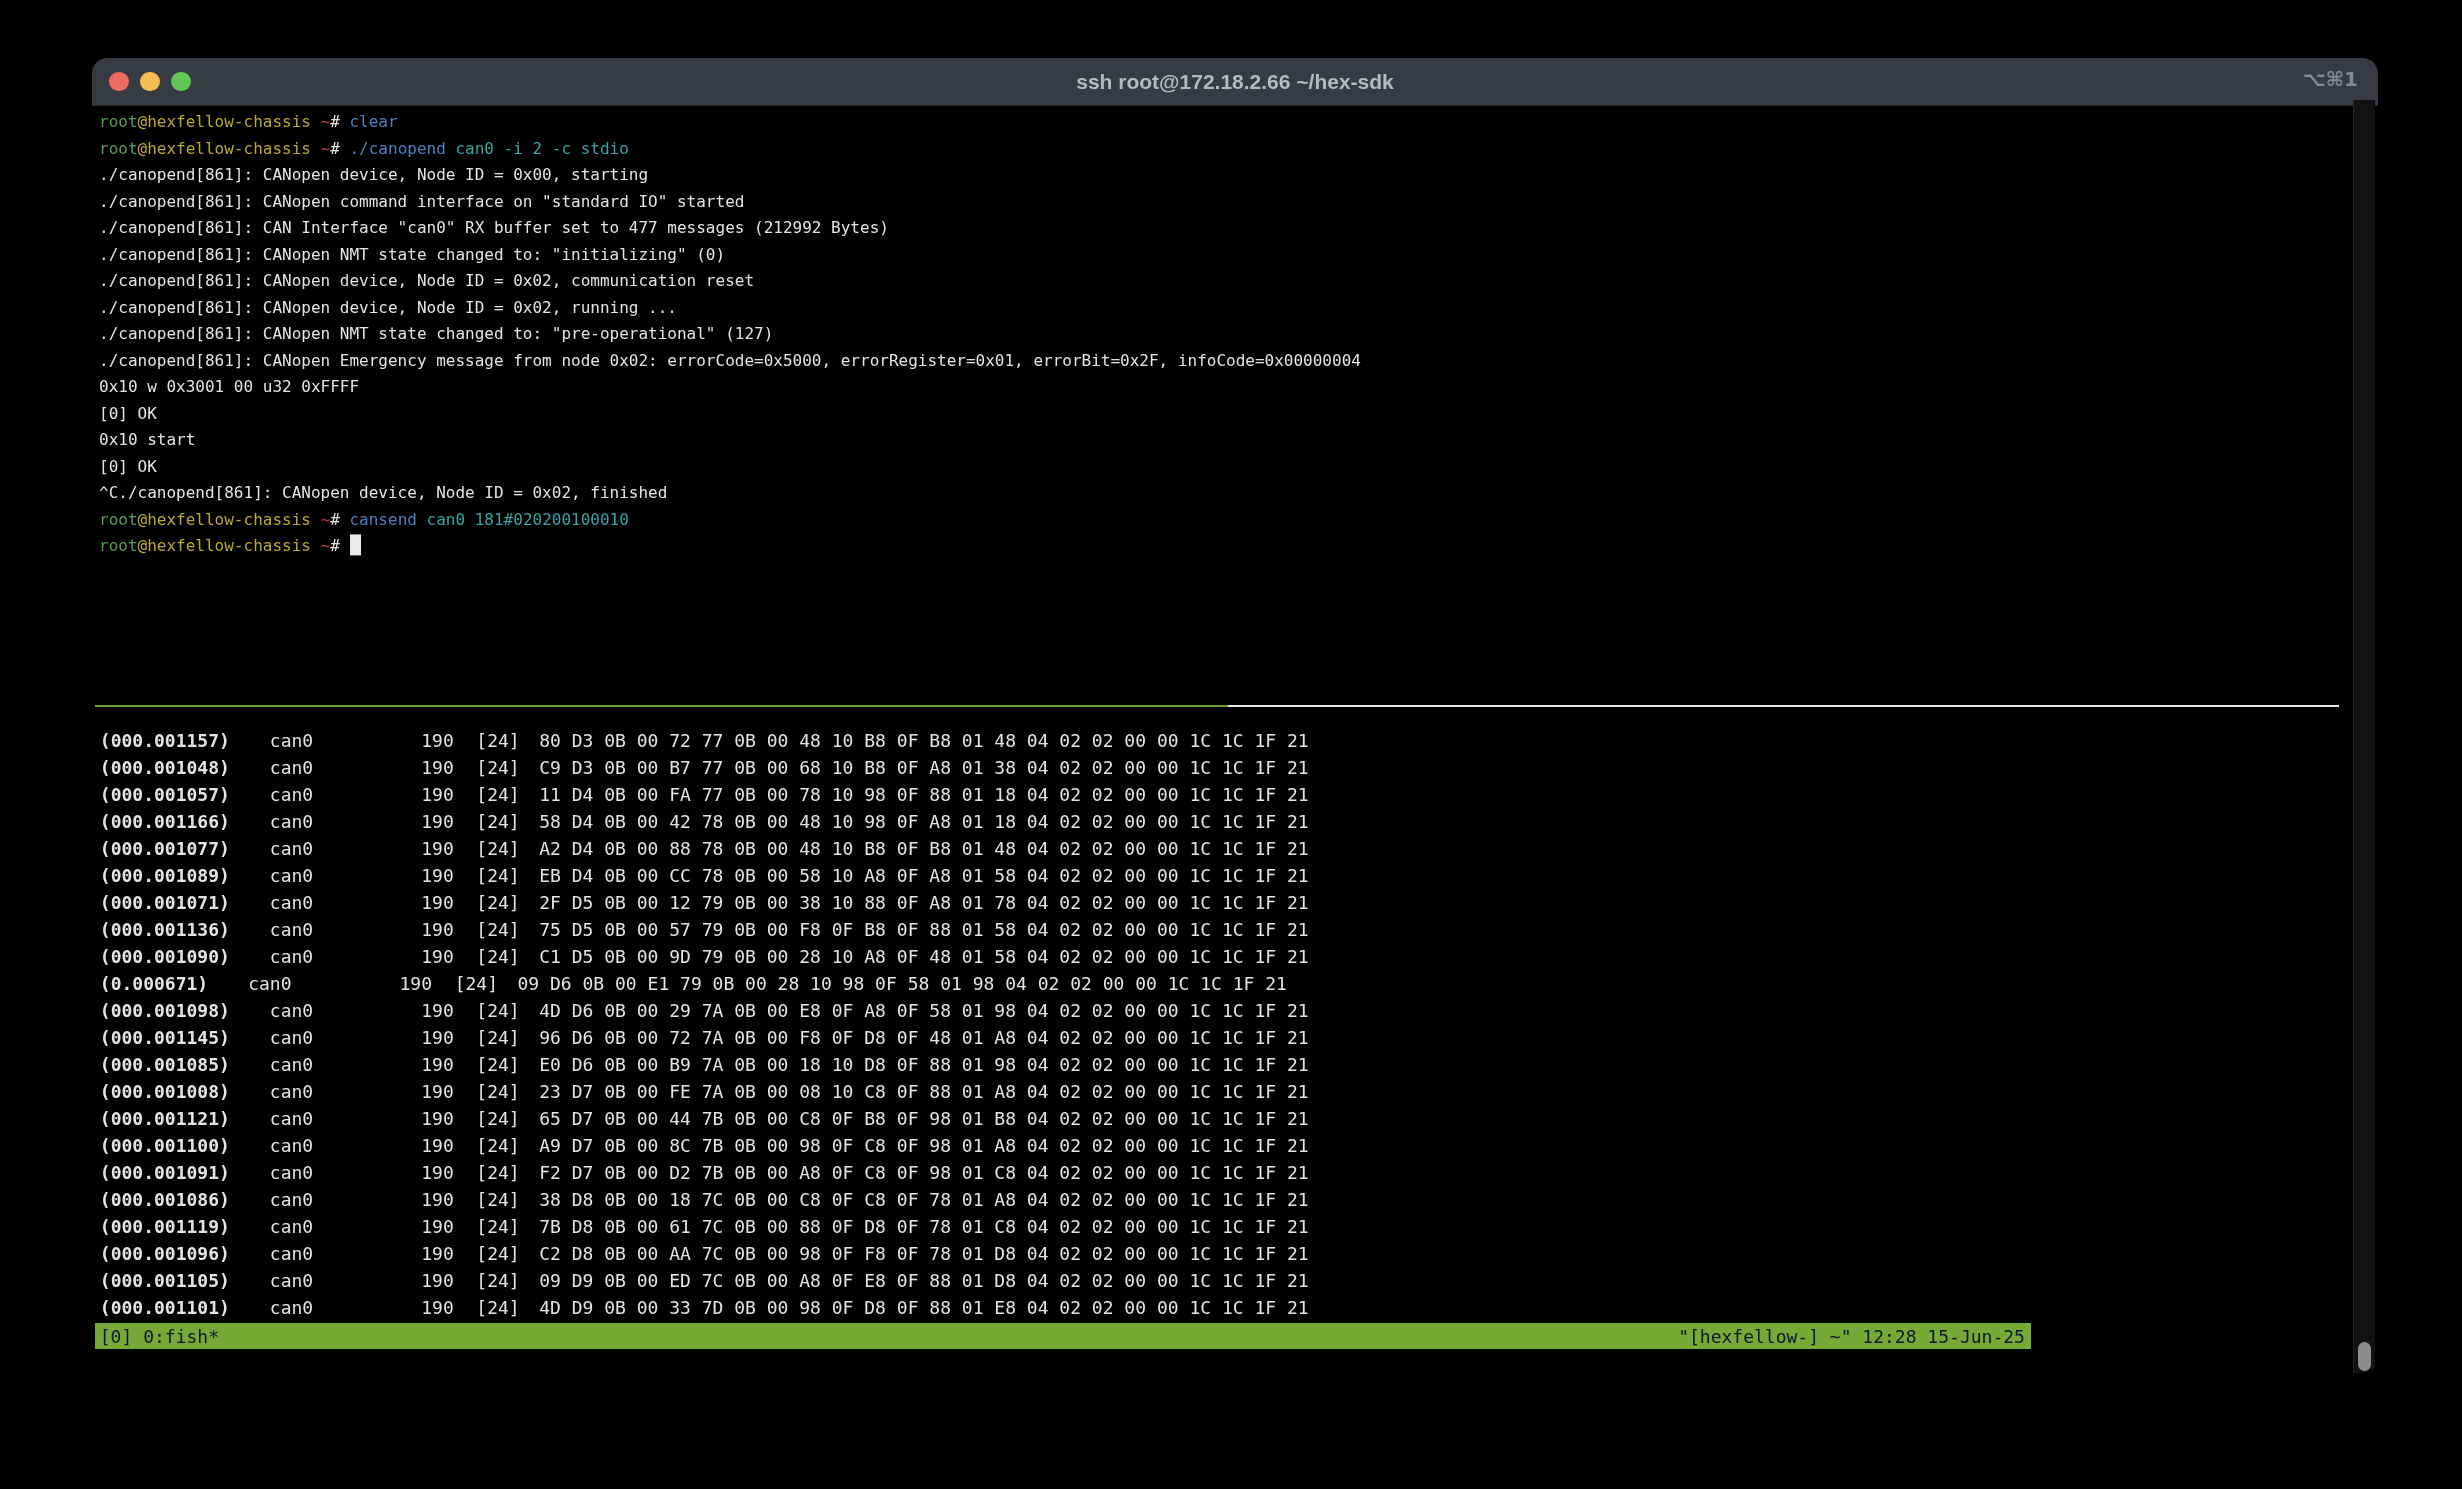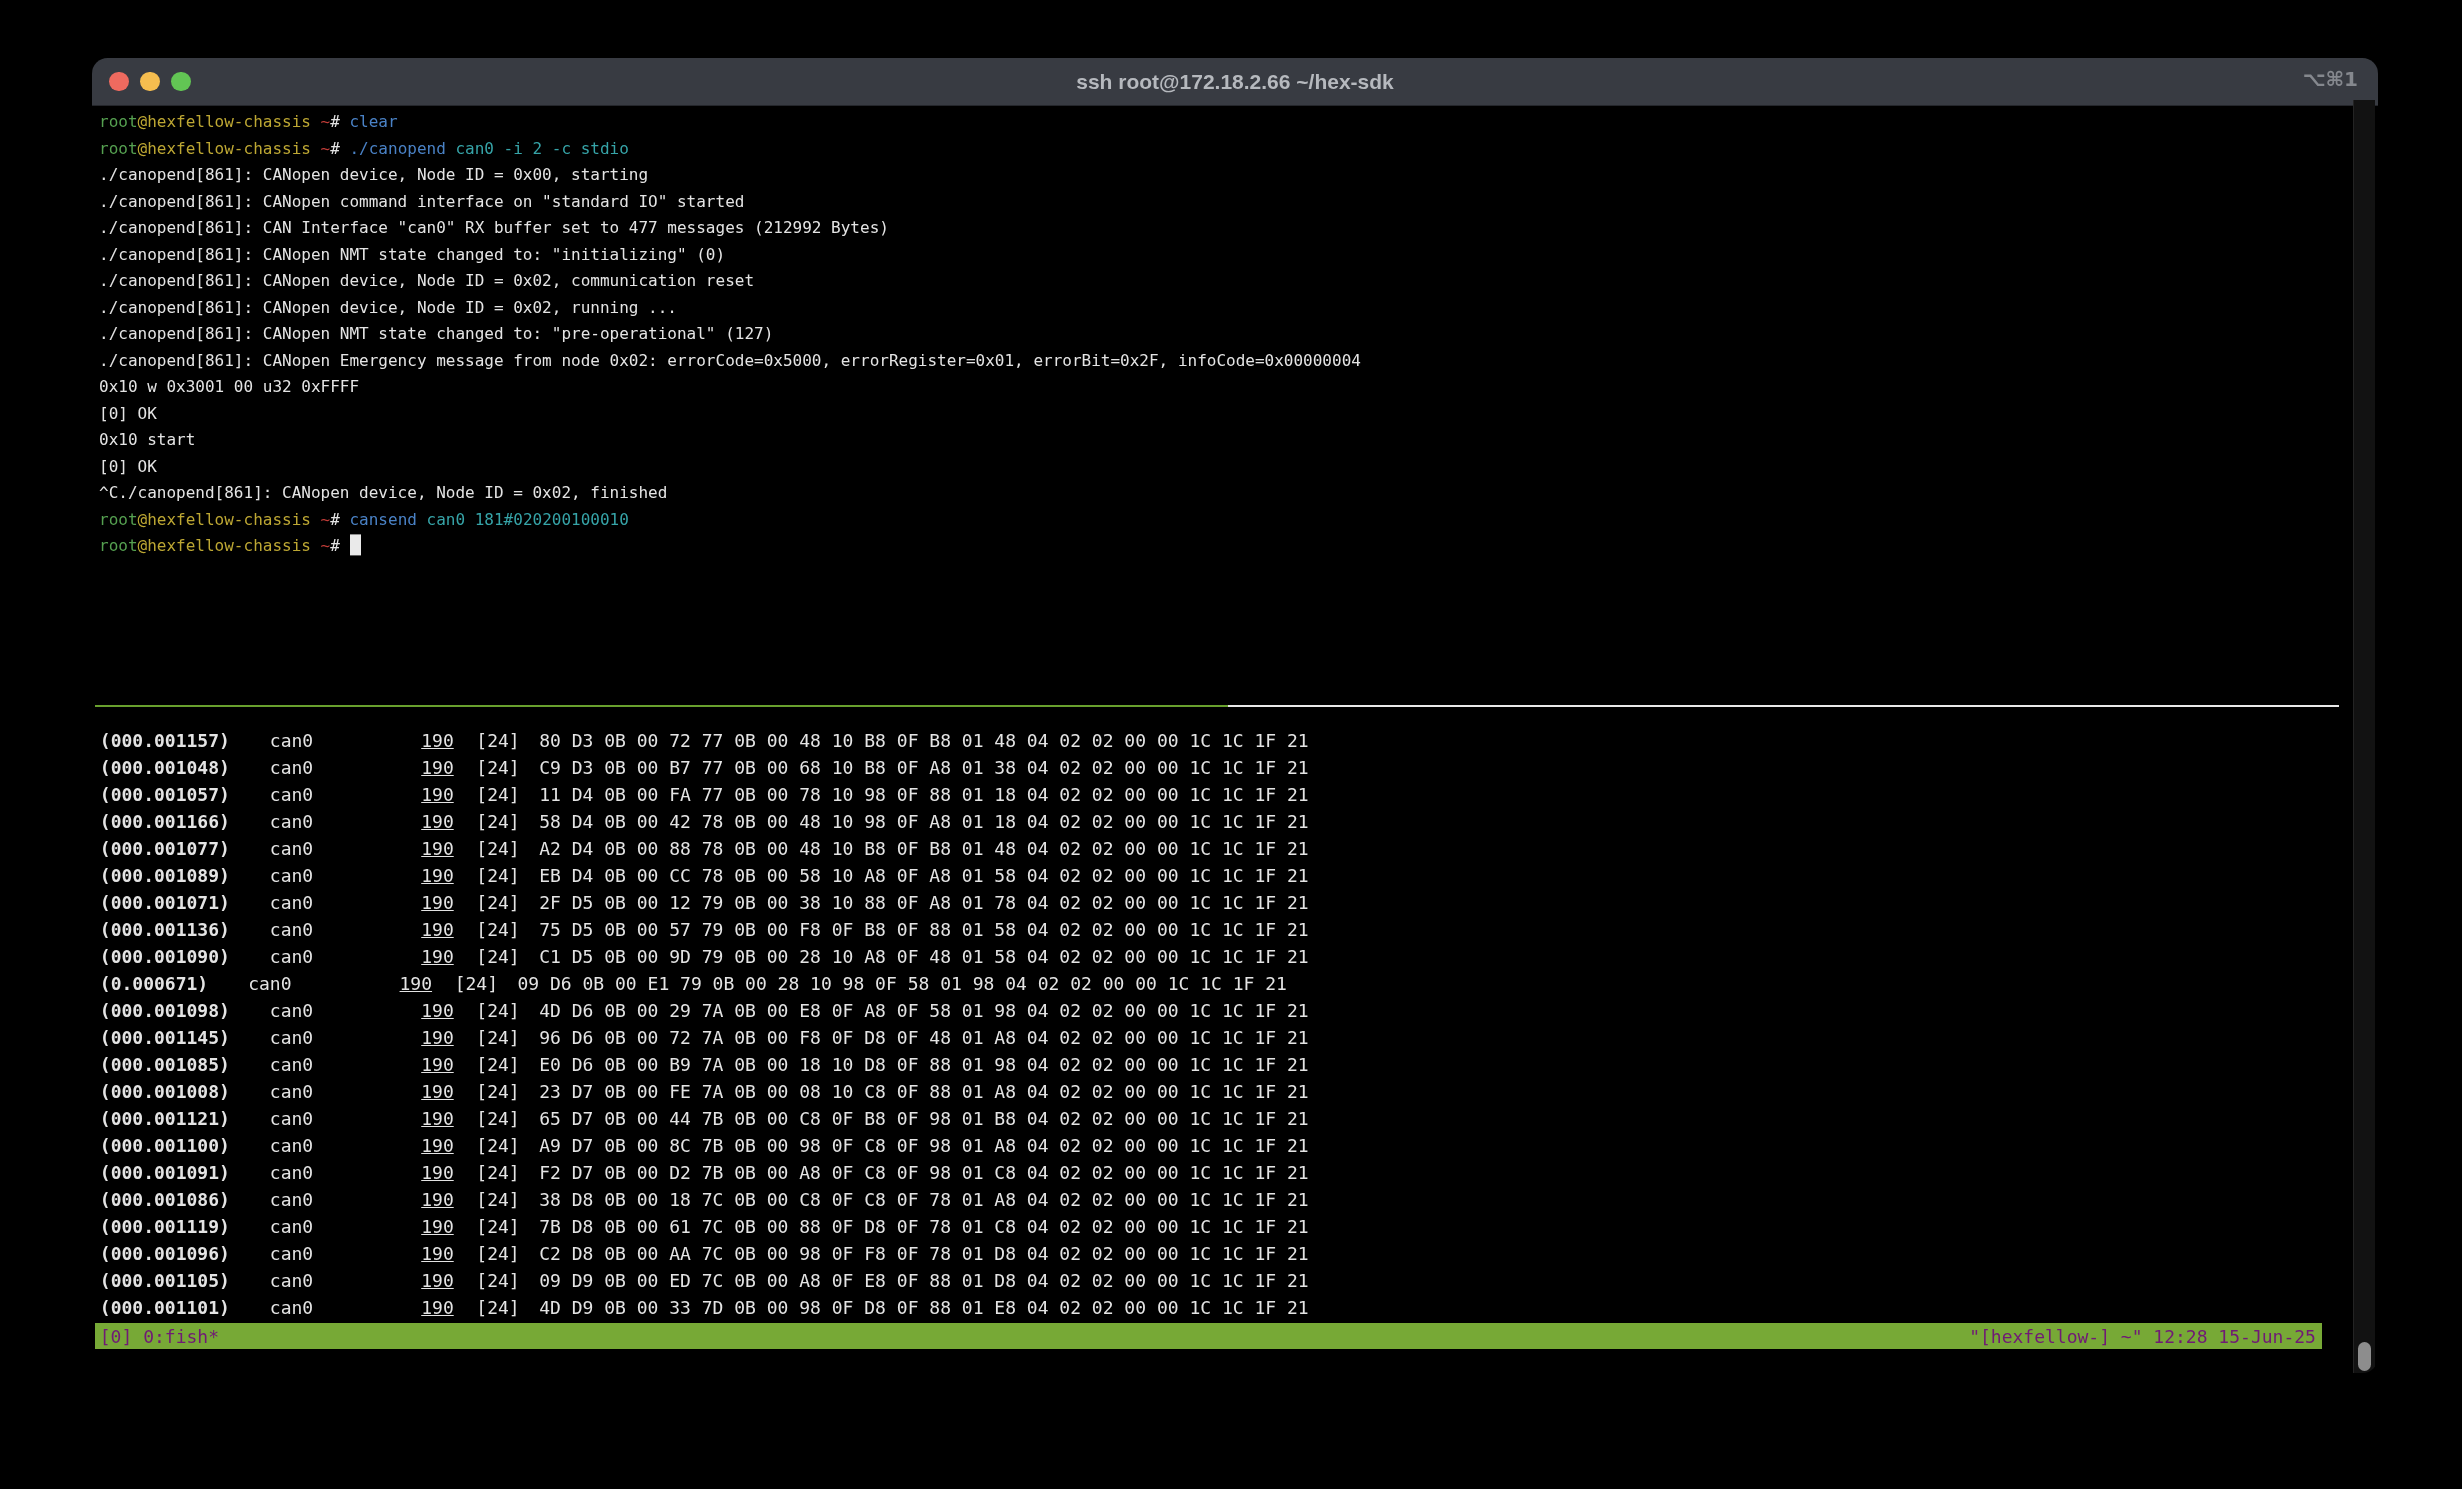--- a/index.html
+++ b/index.html
@@ -57,26 +57,26 @@
   .divider{position:absolute;left:3.1px;top:647px;height:3.1px;width:2244px;display:flex;}
   .div-green{width:1133px;height:2.3px;background:var(--divider-green);}
   .div-white{flex:1;height:2.3px;background:var(--divider-white);}
   .bottom-pane{
     position:absolute;left:7.8px;top:669px;right:34px;
     font-size:18px;line-height:27px;color:var(--output-white);
   }
   .crow{white-space:pre;}
   .c-time{margin-right:40px;font-weight:bold;}
   .c-iface{margin-right:108px;}
-  .c-id{margin-right:22.6px;text-decoration:underline;}
+  .c-id{margin-right:22.6px;}
   .c-dlc{margin-right:19.5px;}
   
   .statusbar{
-    position:absolute;left:3.1px;top:1265px;width:2227px;height:26px;
-    background:var(--statusbar-bg);color:#701a75;
+    position:absolute;left:3.1px;top:1265px;width:1936px;height:26px;
+    background:var(--statusbar-bg);color:#0f172a;
     font-size:18px;display:flex;align-items:center;justify-content:space-between;
     padding:0 6.2px 0 4.7px;
   }
   
   .scroll-track{
     position:absolute;right:3.1px;top:42px;bottom:0;width:22px;
     background:#121212;border-left:1.6px solid #242424;
   }
   .scroll-thumb{
     position:absolute;left:3.9px;bottom:1.6px;width:13.2px;height:29px;

